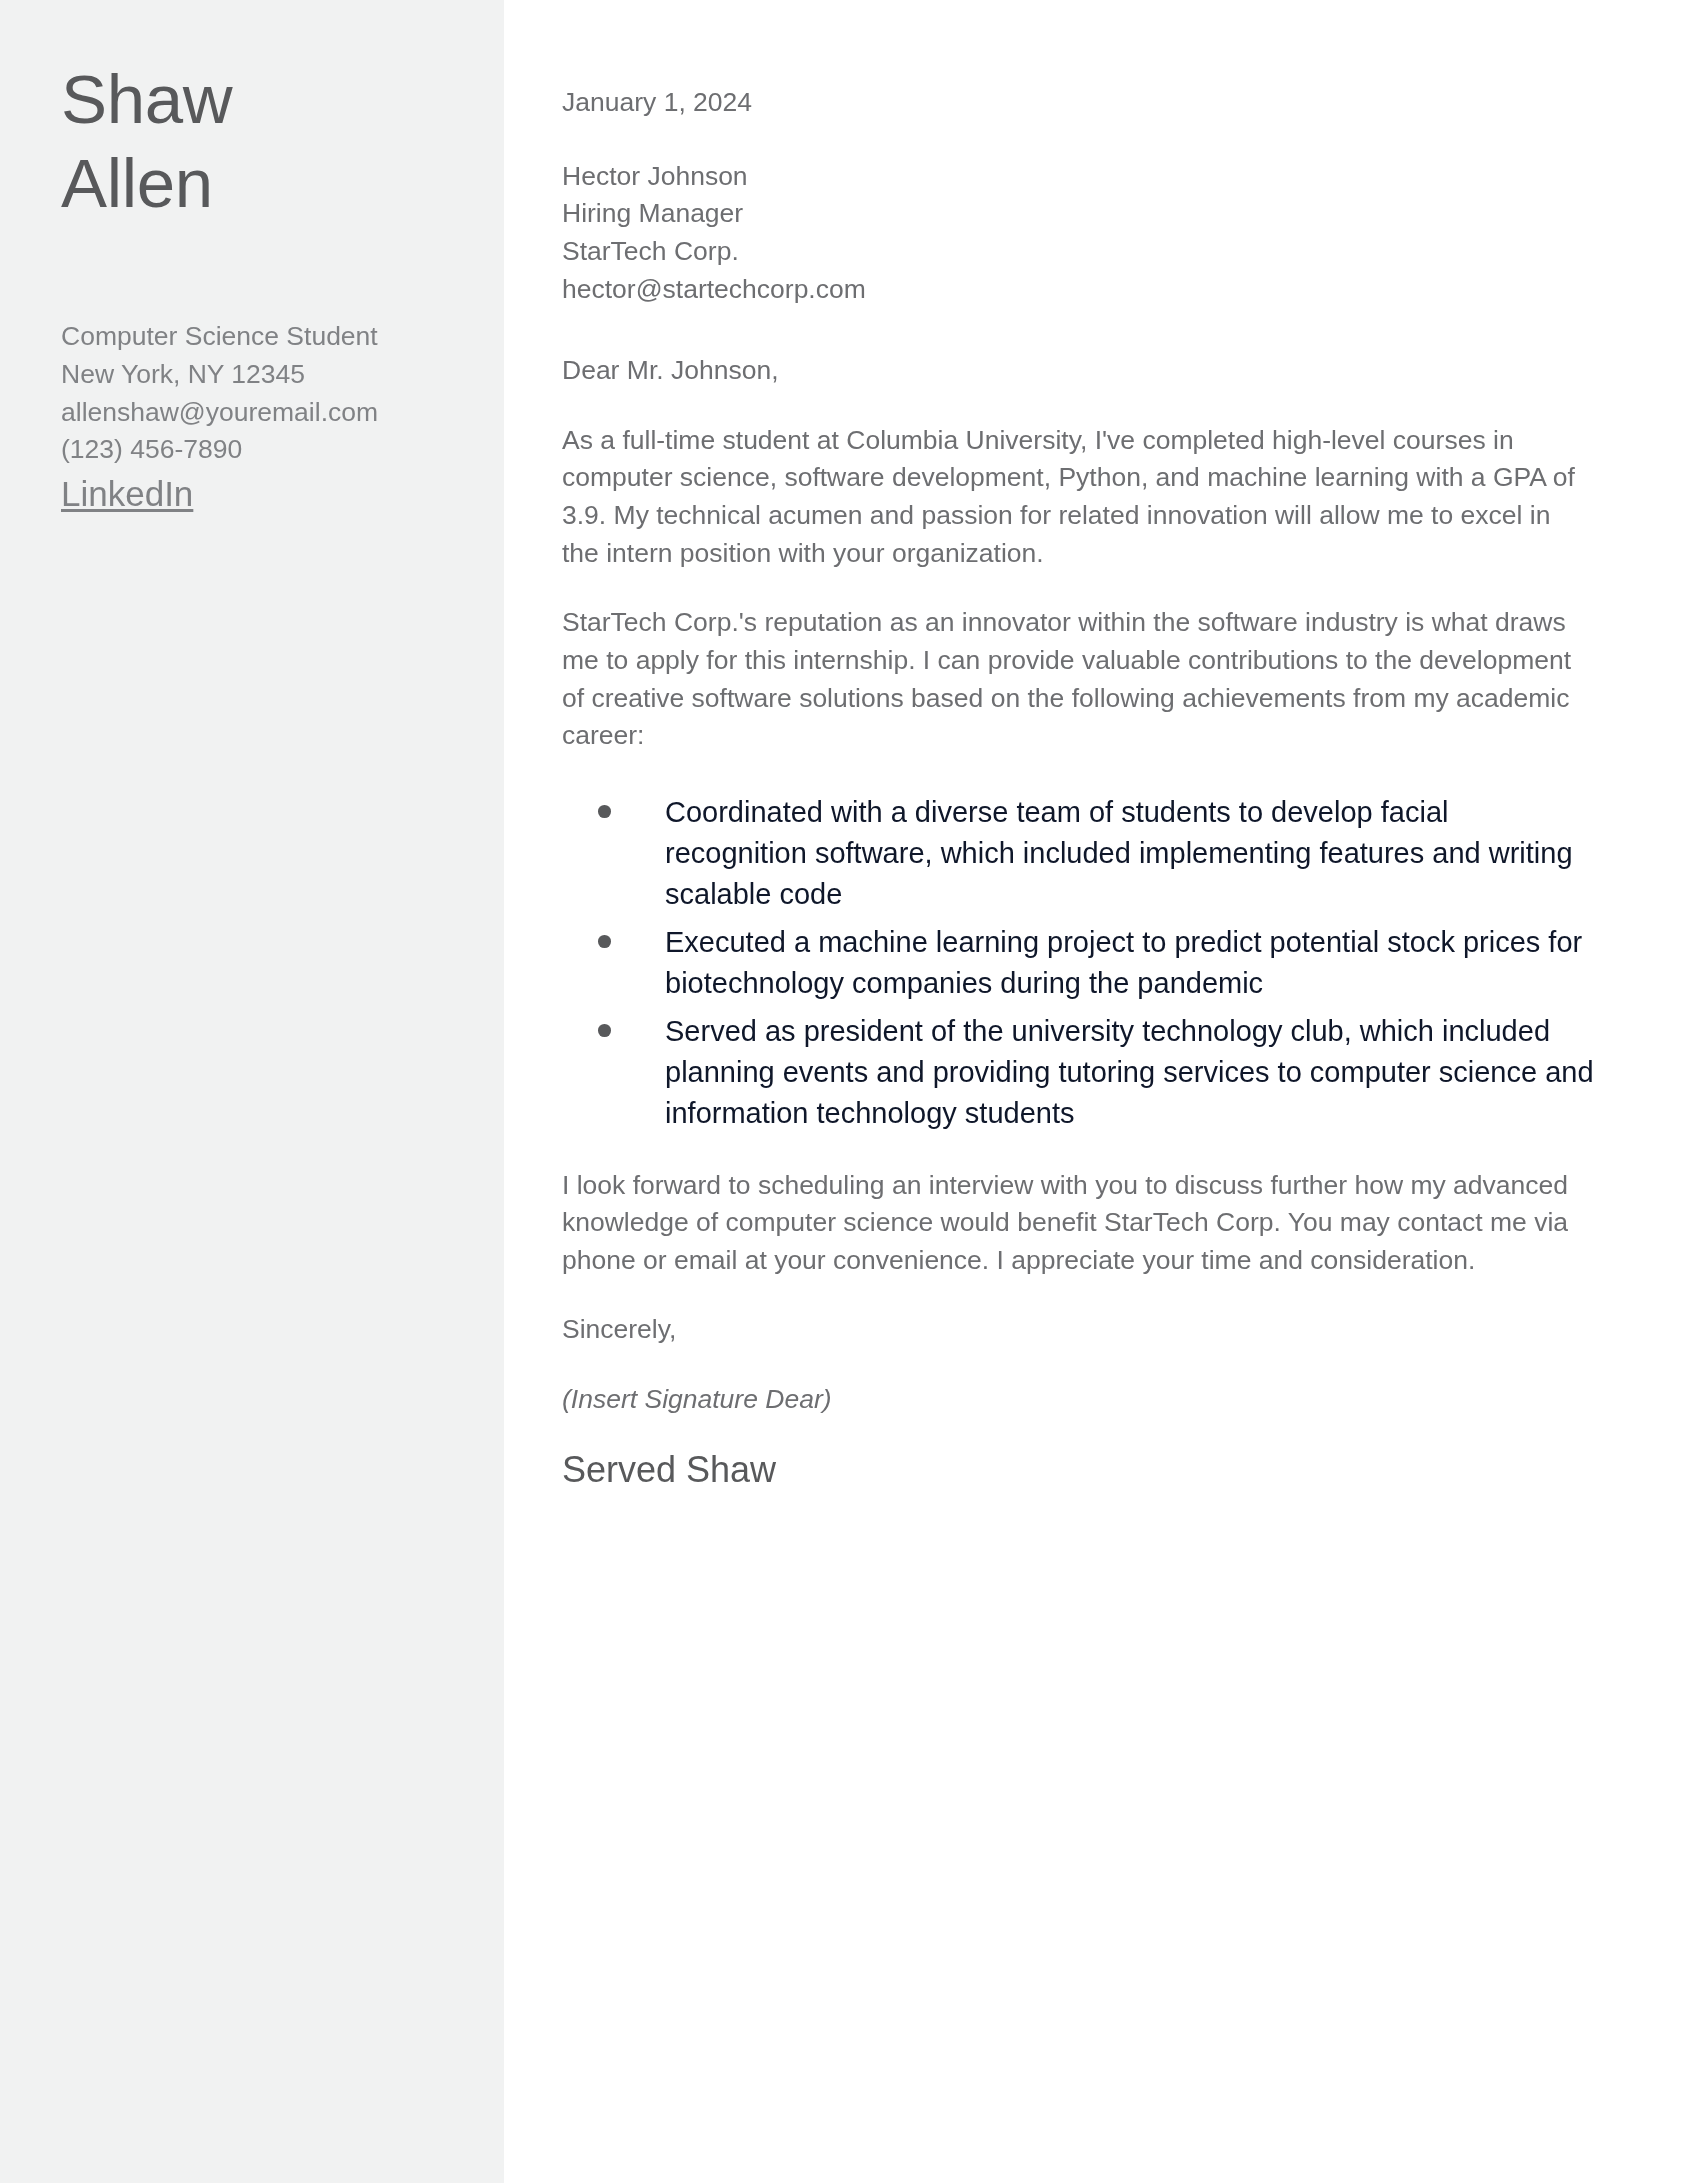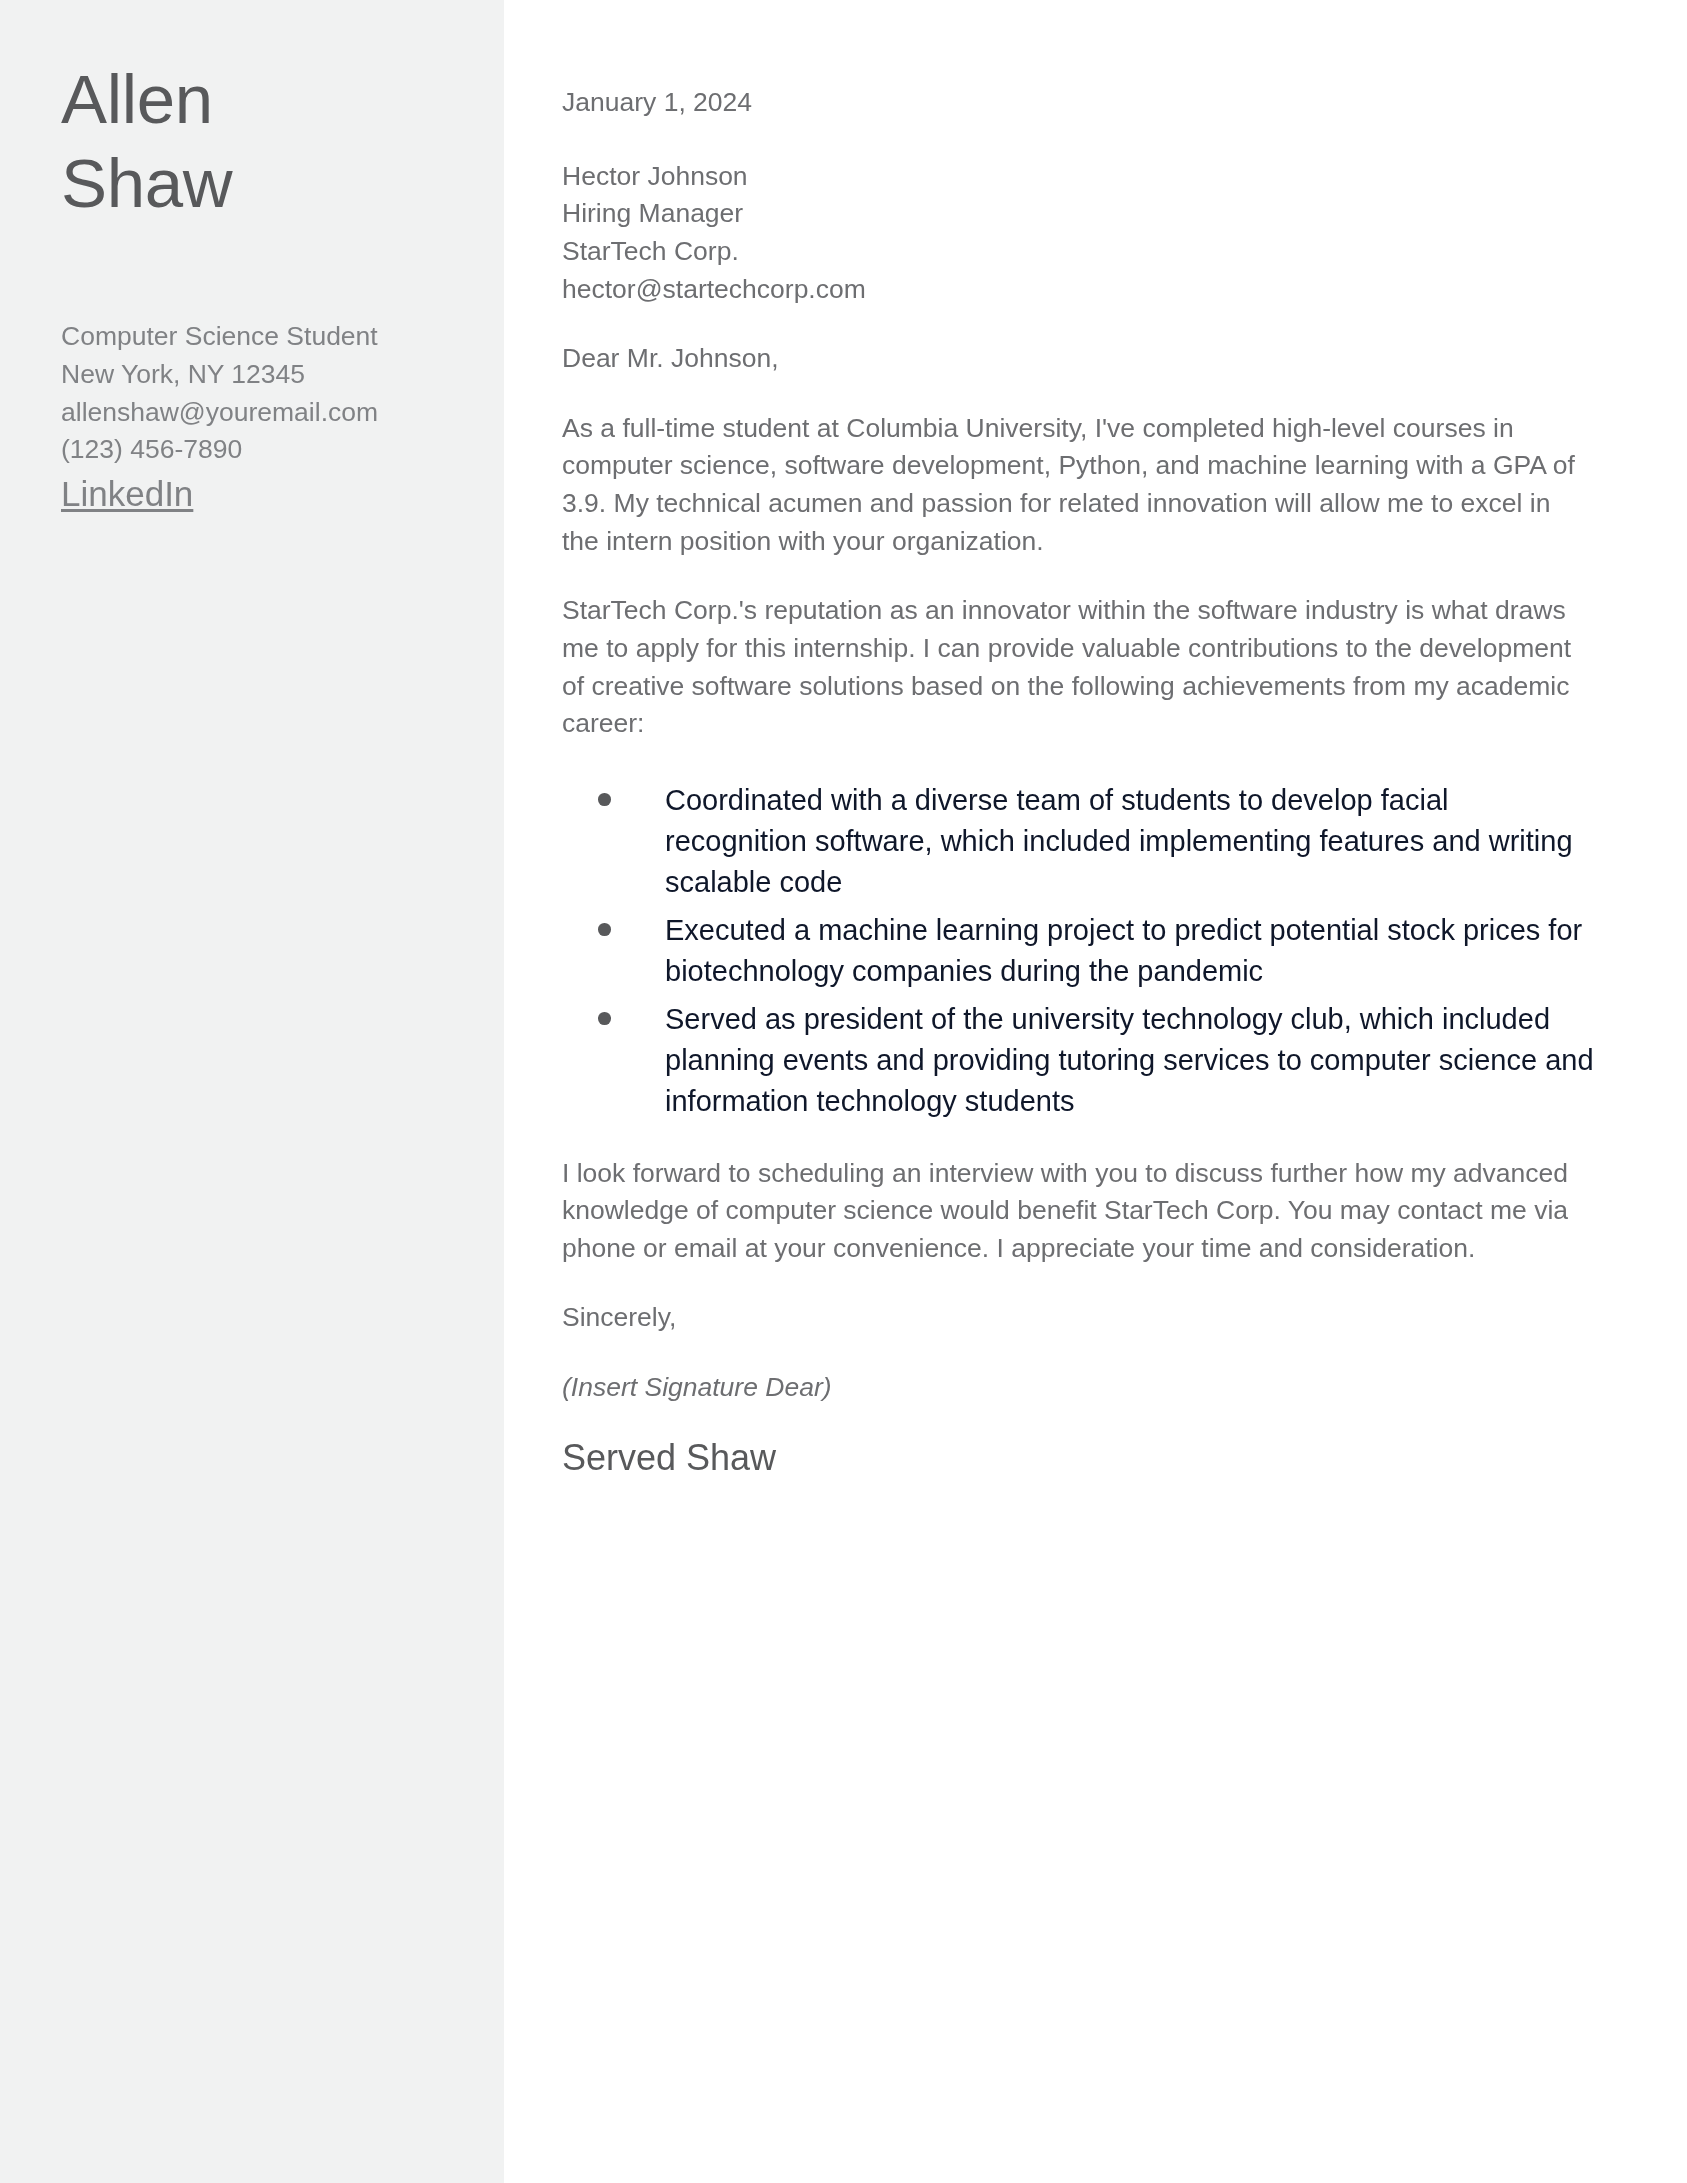--- a/index.html
+++ b/index.html
@@ -86,21 +86,21 @@
     line-height: 1.42;
     color: #6d6e71;
     font-weight: 400;
   }
 
   .date {
     margin: 0 0 36px 0;
   }
 
   .recipient {
-    margin: 0 0 32px 0;
+    margin: 0 0 44px 0;
   }
   .recipient .addr-line {
     display: block;
   }
 
   .salutation {
     margin: 0 0 32px 0;
   }
 
   .para {
@@ -151,22 +151,22 @@
   }
 </style>
 </head>
 <body>
 
 <div class="page">
 
   <aside class="sidebar">
 
     <div class="name-block">
+      <span class="name-line">Shaw</span>
       <span class="name-line">Allen</span>
-      <span class="name-line">Shaw</span>
     </div>
 
     <div class="contact-block">
       <span class="contact-line">Computer Science Student</span>
       <span class="contact-line">New York, NY 12345</span>
       <span class="contact-line">allenshaw@youremail.com</span>
       <span class="contact-line">(123) 456-7890</span>
       <a class="contact-link">LinkedIn</a>
     </div>
 

